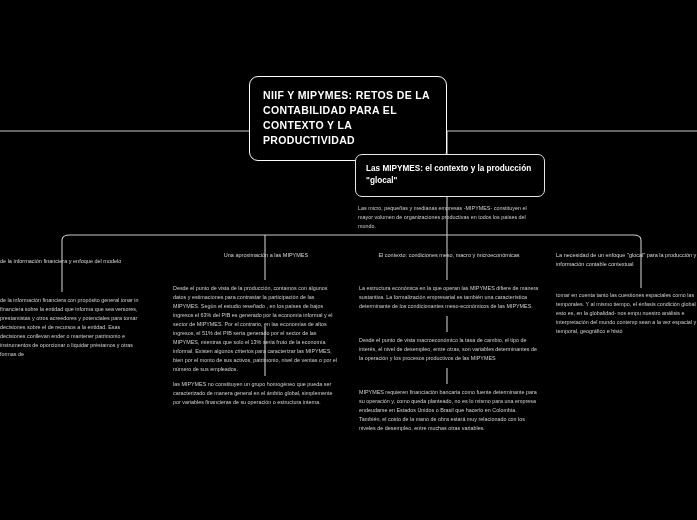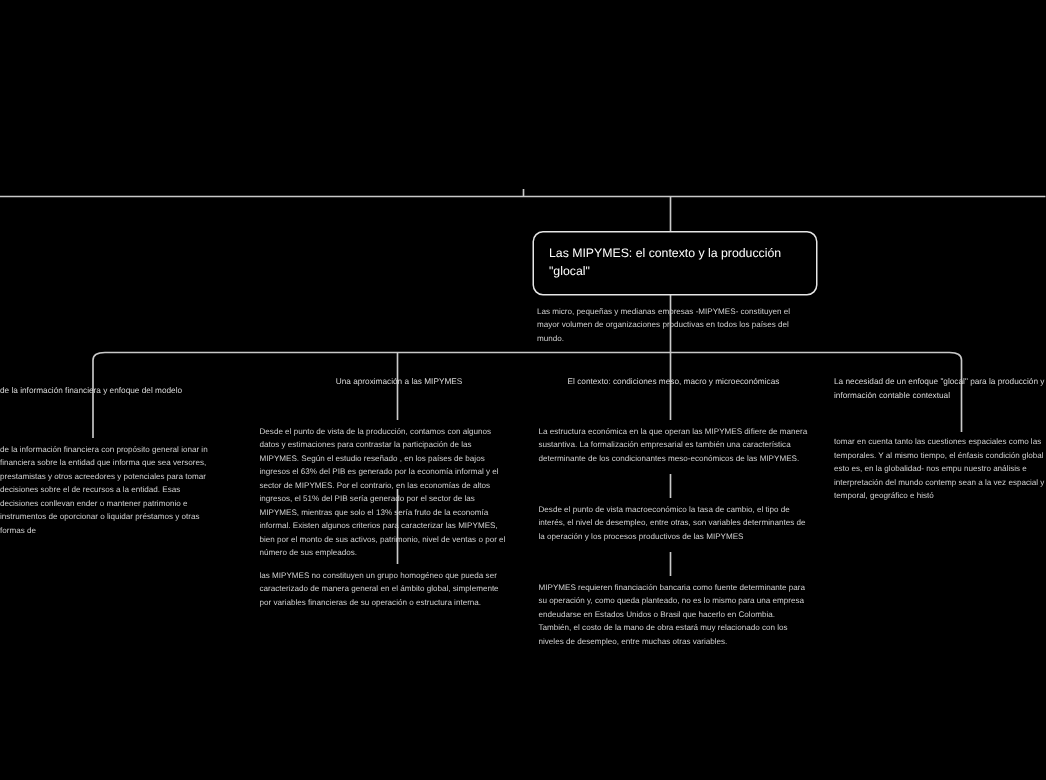--- a/index.html
+++ b/index.html
@@ -64,21 +64,21 @@
     top: 154px;
     width: 190px;
     box-sizing: border-box;
     border: 1.3px solid #e6e6e6;
     border-radius: 7px;
     background: #000000;
     padding: 8px 10px 9px 10px;
   }
   .lvl2-node .txt {
     font-size: 8.2px;
-    font-weight: normal;
+    font-weight: bold;
     line-height: 1.45;
     color: #ffffff;
   }
 
   
   .note {
     position: absolute;
     font-size: 5.4px;
     line-height: 1.62;
     color: #cfcfcf;
@@ -136,20 +136,23 @@
     <path d="M 62 244 L 62 292"></path>
     <path d="M 265 235 L 265 280"></path>
     <path d="M 447 235 L 447 280"></path>
     <path d="M 641 244 L 641 288"></path>
 
     <path d="M 265 326 L 265 376"></path>
     <path d="M 447 316 L 447 332"></path>
     <path d="M 447 368 L 447 384"></path>
   </svg>
 
+  <div class="root-node">
+    <div class="txt">NIIF Y MIPYMES: RETOS DE LA CONTABILIDAD PARA EL CONTEXTO Y LA PRODUCTIVIDAD</div>
+  </div>
 
   <div class="lvl2-node">
     <div class="txt">Las MIPYMES: el contexto y la producción "glocal"</div>
   </div>
 
   <div class="note note-lvl2">Las micro, pequeñas y medianas empresas -MIPYMES- constituyen el mayor volumen de organizaciones productivas en todos los países del mundo.</div>
 
   <div class="branch-head bh-1">de la información financiera y enfoque del modelo</div>
   <div class="branch-head bh-2">Una aproximación a las MIPYMES</div>
   <div class="branch-head bh-3">El contexto: condiciones meso, macro y microeconómicas</div>

